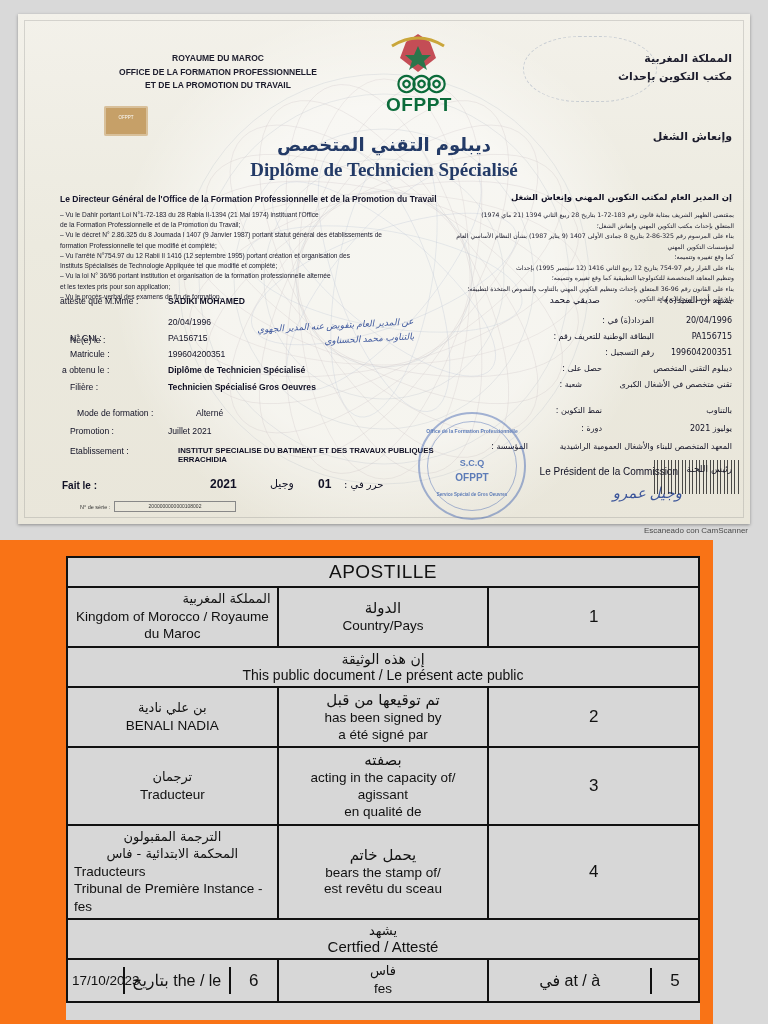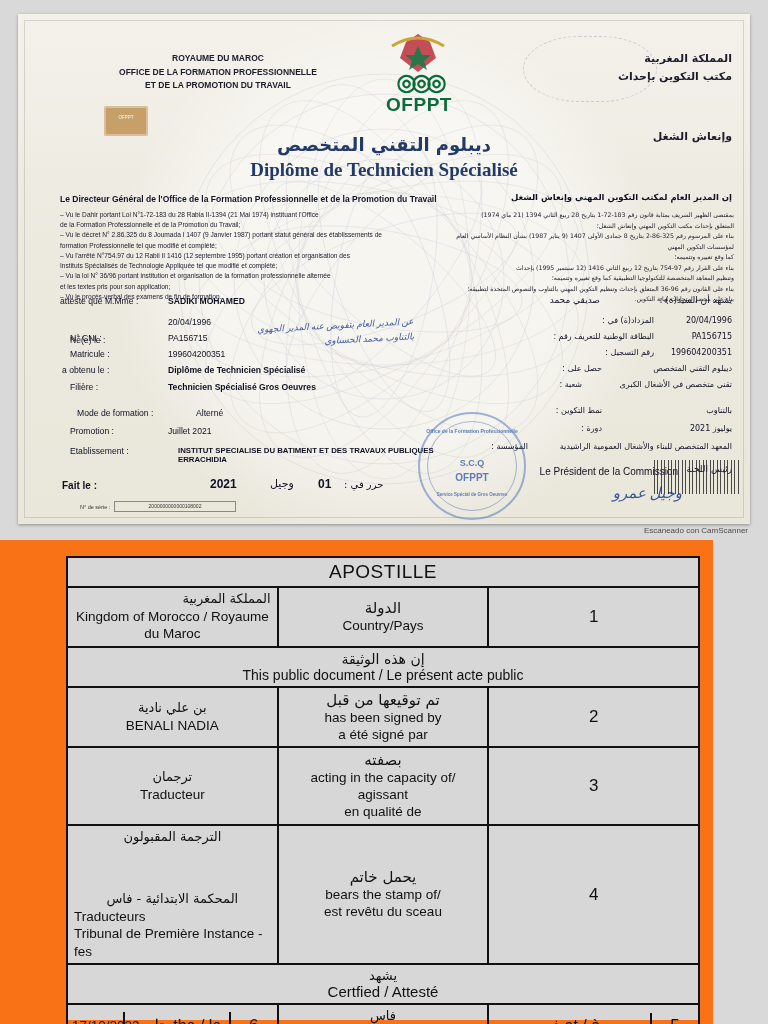--- a/index.html
+++ b/index.html
@@ -302,21 +302,21 @@
             <span class="a">بصفته</span>
             <span class="f">acting in the capacity of/ agissant</span>
             <span class="f">en qualité de</span>
           </td>
           <td class="num">3</td>
         </tr>
 
         <tr>
           <td class="val left">
             <span class="a" style="text-align:center;">الترجمة المقبولون</span>
-            <span class="a" style="text-align:center;margin-top:45px;">المحكمة الابتدائية - فاس</span>
+            <span class="a" style="text-align:center;">المحكمة الابتدائية - فاس</span>
             <span class="f" style="text-align:left;">Traducteurs</span>
             <span class="f" style="text-align:left;">Tribunal de Première Instance - fes</span>
           </td>
           <td class="lbl">
             <span class="a">يحمل خاتم</span>
             <span class="f">bears the stamp of/</span>
             <span class="f">est revêtu du sceau</span>
           </td>
           <td class="num">4</td>
         </tr>

